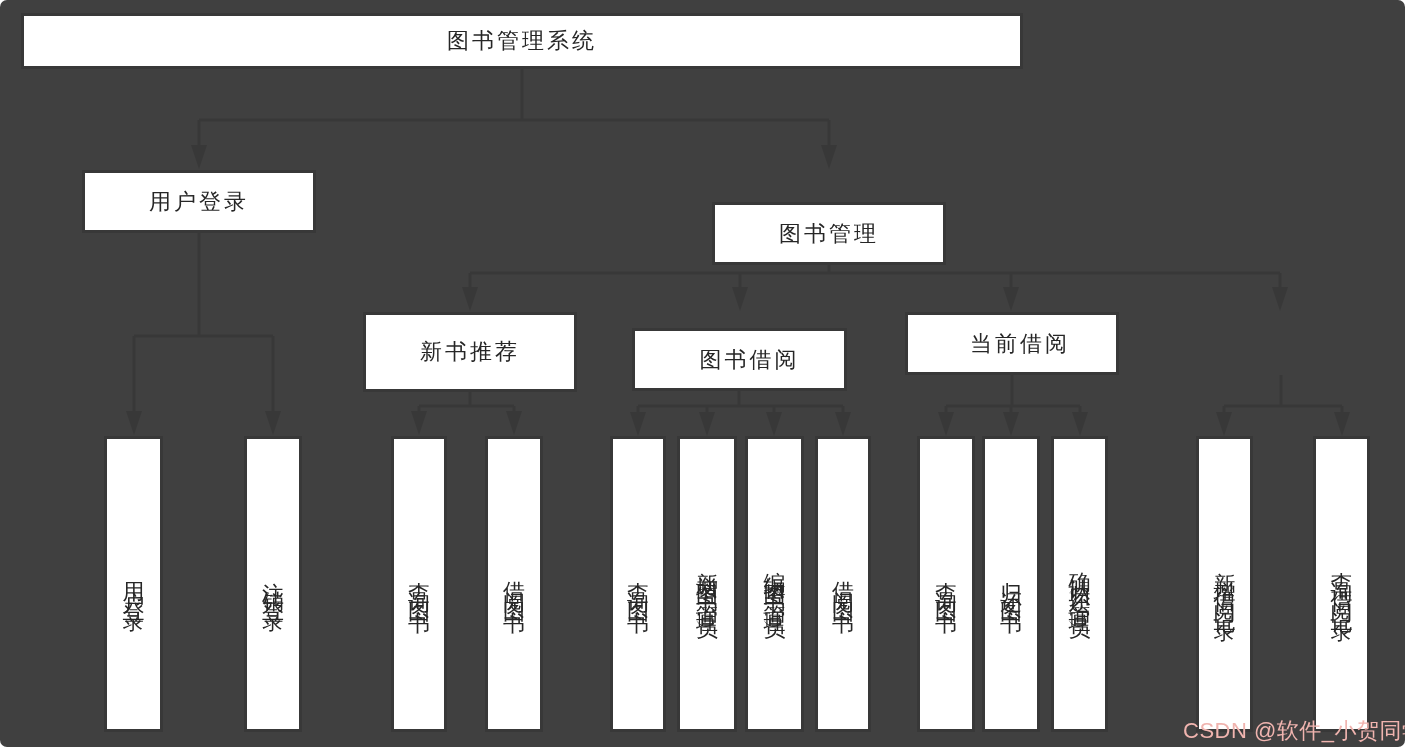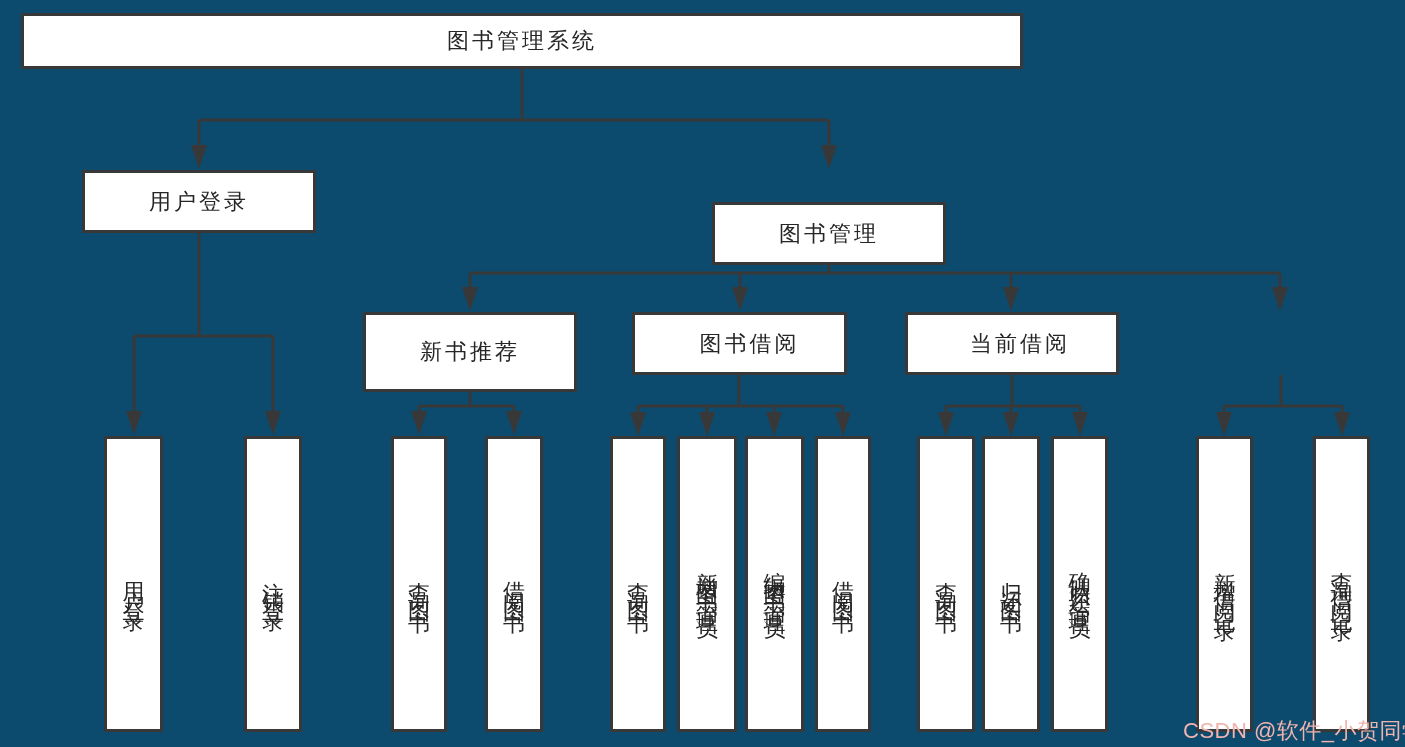--- a/index.html
+++ b/index.html
@@ -1,21 +1,22 @@
 <!DOCTYPE html>
 <html><head>
 <meta charset="utf-8">
 <style>
   html,body{margin:0;padding:0;background:#ffffff;}
   .stage{
     position:relative;
     width:1405px;height:747px;
-    background:#0c4a6e;
+    background:#404040;
     font-family:"Liberation Sans","DejaVu Sans",sans-serif;
     overflow:hidden;
+    border-radius:7px;
   }
   svg.connectors{position:absolute;left:0;top:0;}
   .node{
     position:absolute;
     box-sizing:border-box;
     border:3px solid #383838;
     background:#ffffff;
     display:flex;
     align-items:center;
     justify-content:center;
@@ -97,21 +98,21 @@
   <div class="node" style="left:82px;top:170px;width:234px;height:63px;">
     <span class="hlabel">用户登录</span>
   </div>
   <div class="node" style="left:712px;top:170px;width:234px;height:63px;margin-top:32px;">
     <span class="hlabel">图书管理</span>
   </div>
 
   <div class="node" style="left:363px;top:312px;width:214px;height:80px;">
     <span class="hlabel">新书推荐</span>
   </div>
-  <div class="node" style="left:632px;top:312px;width:215px;height:63px;padding-left:20px;">
+  <div class="node" style="left:632px;top:328px;width:215px;height:63px;padding-left:20px;">
     <span class="hlabel">图书借阅</span>
   </div>
   <div class="node" style="left:905px;top:312px;width:214px;height:63px;padding-left:16px;">
     <span class="hlabel">当前借阅</span>
   </div>
 
   <div class="node" style="left:104px;top:436px;width:59px;height:296px;">
     <span class="vlabel">用户登录</span>
   </div>
   <div class="node" style="left:244px;top:436px;width:58px;height:296px;">

